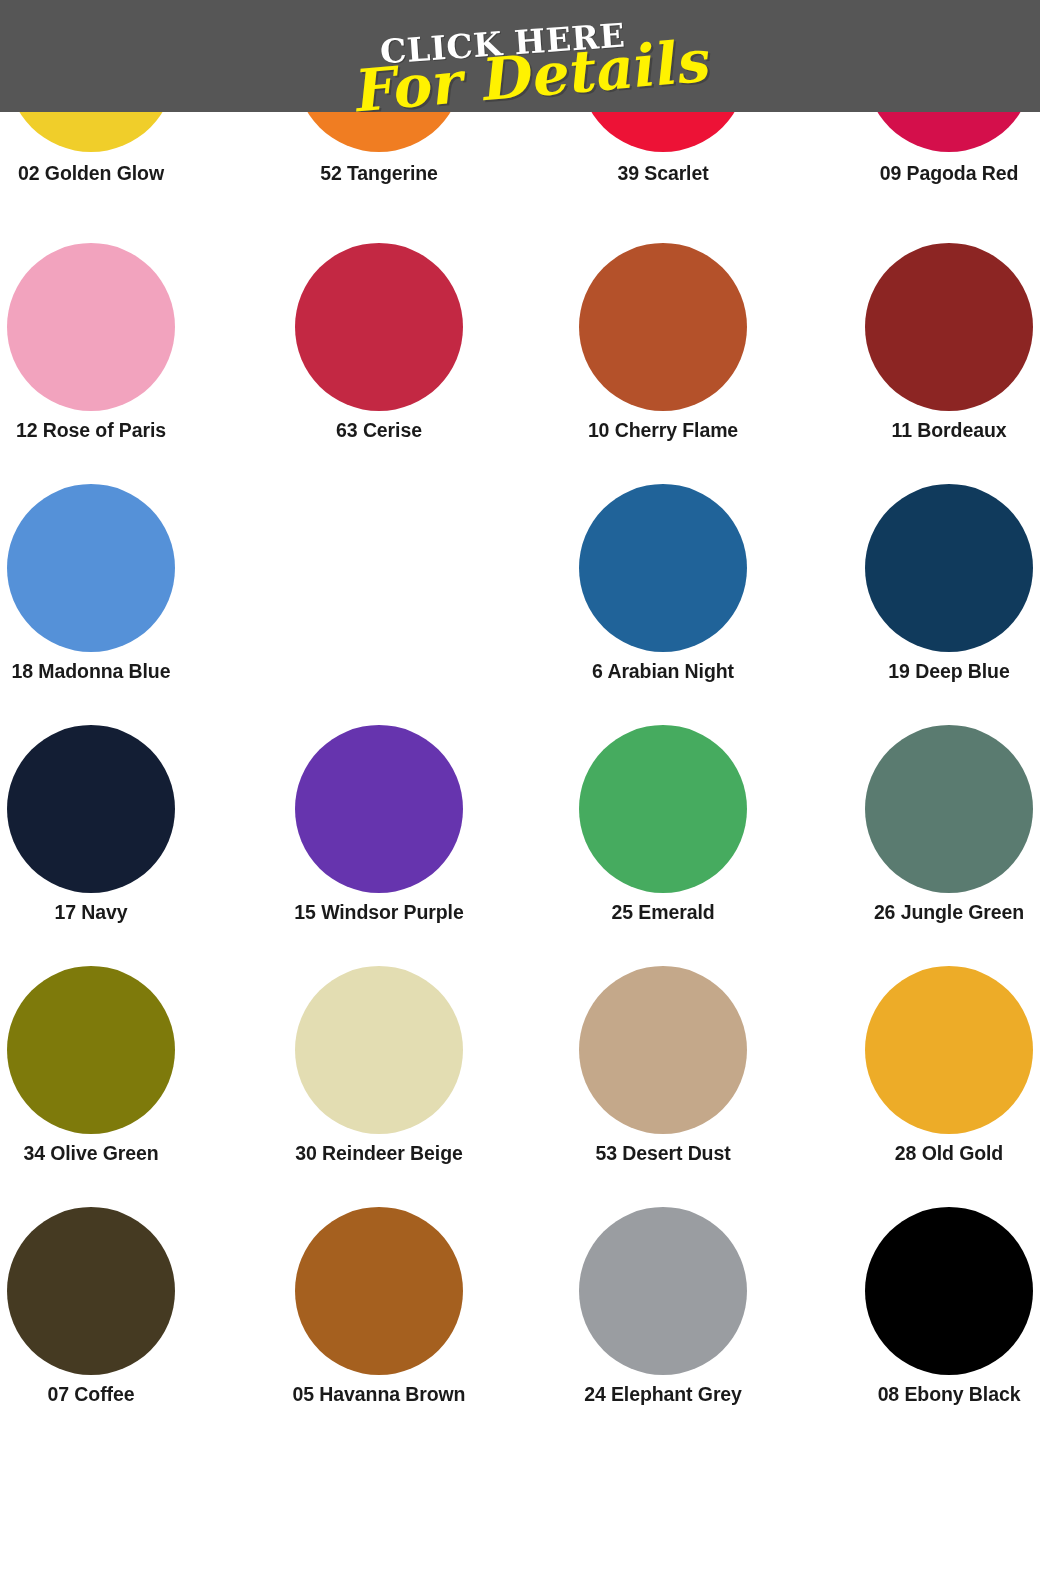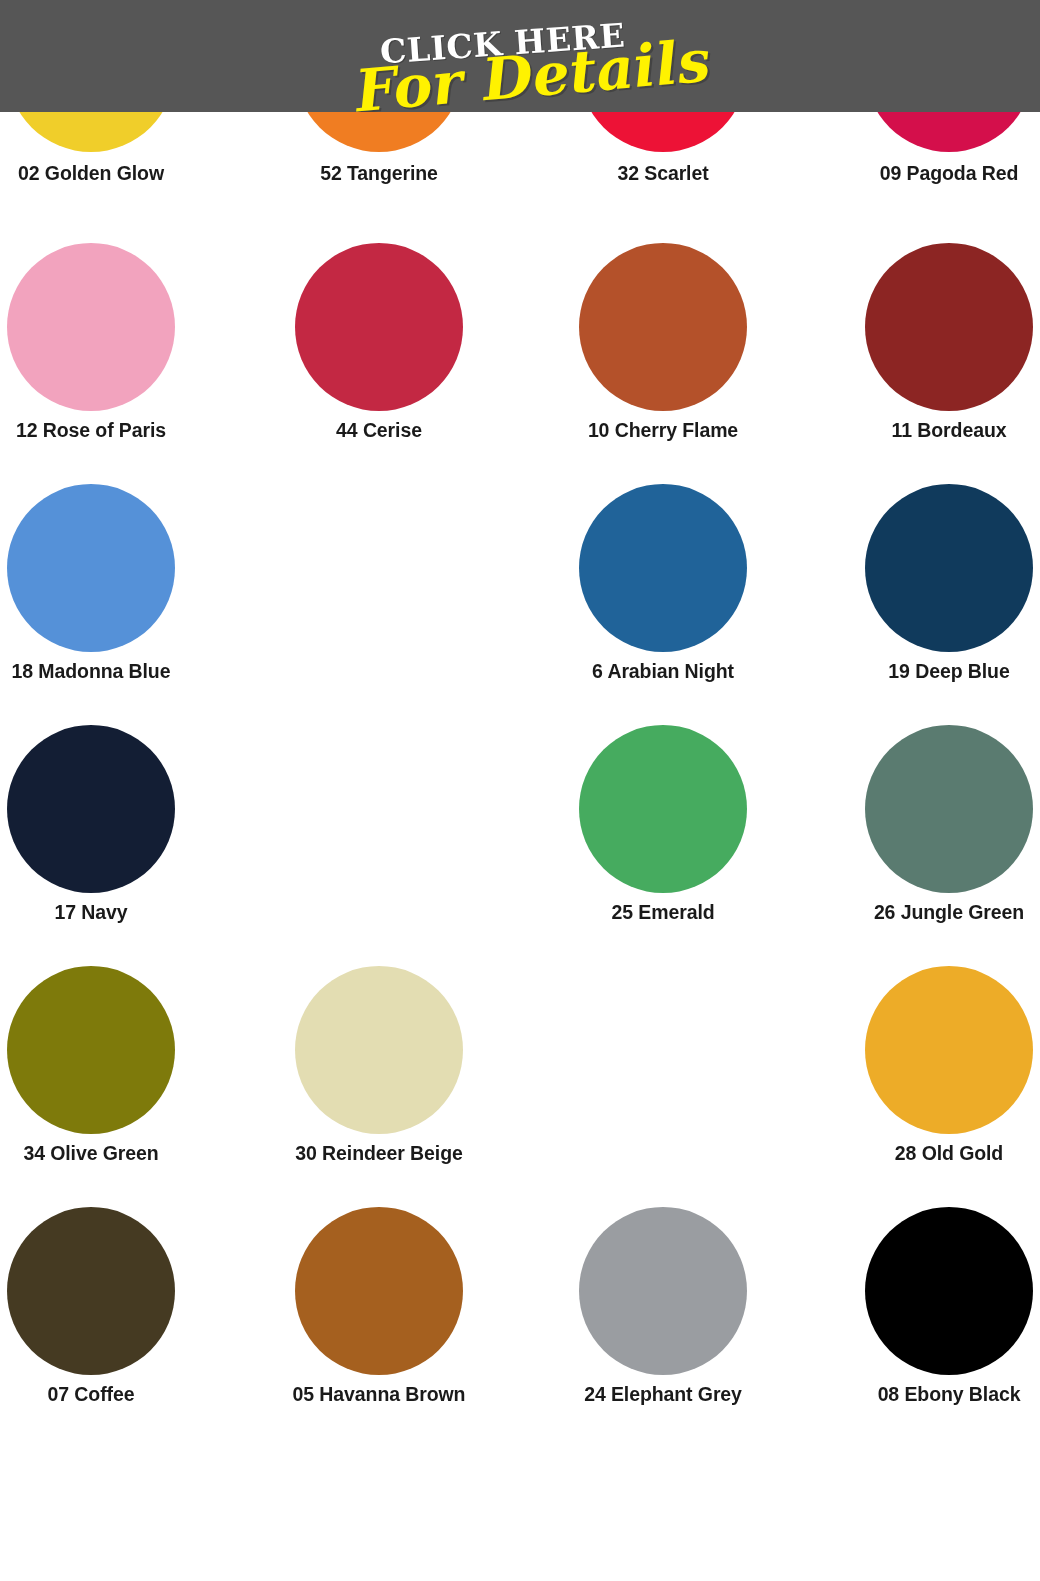--- a/index.html
+++ b/index.html
@@ -121,35 +121,35 @@
       <div class="swatch-cell c0">
         <div class="swatch-dot" style="background: rgb(240, 206, 42);"></div>
         <div class="swatch-label">02 Golden Glow</div>
       </div>
       <div class="swatch-cell c1">
         <div class="swatch-dot" style="background: rgb(240, 125, 34);"></div>
         <div class="swatch-label">52 Tangerine</div>
       </div>
       <div class="swatch-cell c2">
         <div class="swatch-dot" style="background: rgb(237, 18, 54);"></div>
-        <div class="swatch-label">32 Scarlet</div>
+        <div class="swatch-label">39 Scarlet</div>
       </div>
       <div class="swatch-cell c3">
         <div class="swatch-dot" style="background: rgb(212, 15, 75);"></div>
         <div class="swatch-label">09 Pagoda Red</div>
       </div>
     </div>
     <div class="swatch-row">
       <div class="swatch-cell c0">
         <div class="swatch-dot" style="background: rgb(242, 163, 190);"></div>
         <div class="swatch-label">12 Rose of Paris</div>
       </div>
       <div class="swatch-cell c1">
         <div class="swatch-dot" style="background: rgb(195, 40, 67);"></div>
-        <div class="swatch-label">44 Cerise</div>
+        <div class="swatch-label">63 Cerise</div>
       </div>
       <div class="swatch-cell c2">
         <div class="swatch-dot" style="background: rgb(180, 81, 42);"></div>
         <div class="swatch-label">10 Cherry Flame</div>
       </div>
       <div class="swatch-cell c3">
         <div class="swatch-dot" style="background: rgb(140, 37, 35);"></div>
         <div class="swatch-label">11 Bordeaux</div>
       </div>
     </div>
@@ -165,37 +165,45 @@
       <div class="swatch-cell c3">
         <div class="swatch-dot" style="background: rgb(16, 58, 92);"></div>
         <div class="swatch-label">19 Deep Blue</div>
       </div>
     </div>
     <div class="swatch-row">
       <div class="swatch-cell c0">
         <div class="swatch-dot" style="background: rgb(19, 30, 52);"></div>
         <div class="swatch-label">17 Navy</div>
       </div>
+      <div class="swatch-cell c1">
+        <div class="swatch-dot" style="background: rgb(102, 52, 174);"></div>
+        <div class="swatch-label">15 Windsor Purple</div>
+      </div>
       <div class="swatch-cell c2">
         <div class="swatch-dot" style="background: rgb(70, 171, 95);"></div>
         <div class="swatch-label">25 Emerald</div>
       </div>
       <div class="swatch-cell c3">
         <div class="swatch-dot" style="background: rgb(90, 123, 112);"></div>
         <div class="swatch-label">26 Jungle Green</div>
       </div>
     </div>
     <div class="swatch-row">
       <div class="swatch-cell c0">
         <div class="swatch-dot" style="background: rgb(126, 122, 11);"></div>
         <div class="swatch-label">34 Olive Green</div>
       </div>
       <div class="swatch-cell c1">
         <div class="swatch-dot" style="background: rgb(227, 221, 178);"></div>
         <div class="swatch-label">30 Reindeer Beige</div>
+      </div>
+      <div class="swatch-cell c2">
+        <div class="swatch-dot" style="background: rgb(196, 168, 138);"></div>
+        <div class="swatch-label">53 Desert Dust</div>
       </div>
       <div class="swatch-cell c3">
         <div class="swatch-dot" style="background: rgb(237, 172, 40);"></div>
         <div class="swatch-label">28 Old Gold</div>
       </div>
     </div>
     <div class="swatch-row">
       <div class="swatch-cell c0">
         <div class="swatch-dot" style="background: rgb(69, 58, 34);"></div>
         <div class="swatch-label">07 Coffee</div>

